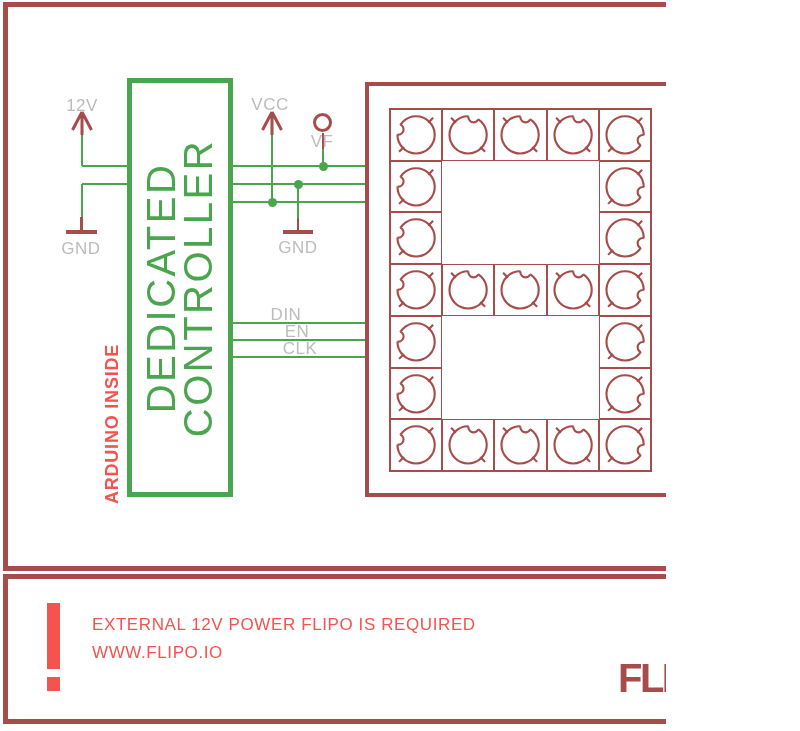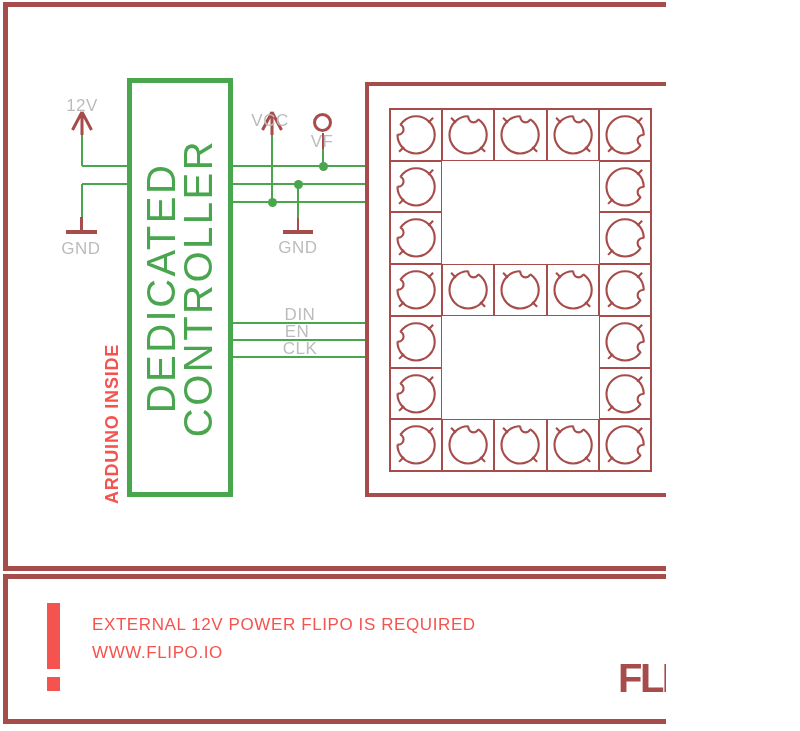--- a/index.html
+++ b/index.html
@@ -77,40 +77,40 @@
   <div class="side-label">ARDUINO INSIDE</div>
 
   <div class="wire" style="left:233px;top:165px;width:132px;height:2px;"></div>
   <div class="wire" style="left:233px;top:183px;width:132px;height:2px;"></div>
   <div class="wire" style="left:233px;top:201px;width:132px;height:2px;"></div>
 
   <svg class="arrow" style="left:259px;top:109px;" width="26" height="28" viewBox="0 0 26 28">
     <path d="M13 3 L13 26 M13 3 L3.5 21 M13 3 L22.5 21" stroke="#a64c4a" stroke-width="3" fill="none"></path>
   </svg>
   <div class="wire" style="left:271px;top:135px;width:2px;height:67px;"></div>
-  <div class="netlabel" style="left:270px;top:111px;">VCC</div>
+  <div class="netlabel" style="left:270px;top:95px;">VCC</div>
 
   <div class="vf-ring" style="left:313px;top:113px;"></div>
   <div class="rwire" style="left:321.5px;top:133px;width:2.5px;height:16px;"></div>
   <div class="wire" style="left:322px;top:149px;width:2px;height:17px;"></div>
   <div class="netlabel" style="left:322px;top:96px;margin-top:36px;">VF</div>
 
   <div class="wire" style="left:297px;top:184px;width:2px;height:34px;"></div>
   <div class="rwire" style="left:296.5px;top:218px;width:2.5px;height:13px;"></div>
   <div class="gnd-bar" style="left:283px;top:230px;width:30px;"></div>
   <div class="netlabel" style="left:298px;top:238px;">GND</div>
 
   <div class="junction" style="left:318.5px;top:161.5px;"></div>
   <div class="junction" style="left:293.5px;top:179.5px;"></div>
   <div class="junction" style="left:267.5px;top:197.5px;"></div>
 
   <div class="wire" style="left:233px;top:322px;width:132px;height:2px;"></div>
   <div class="wire" style="left:233px;top:339px;width:132px;height:2px;"></div>
   <div class="wire" style="left:233px;top:356px;width:132px;height:2px;"></div>
-  <div class="netlabel" style="left:300px;top:305px;">DIN</div>
+  <div class="netlabel" style="left:286px;top:305px;">DIN</div>
   <div class="netlabel" style="left:297px;top:322px;">EN</div>
   <div class="netlabel" style="left:300px;top:339px;">CLK</div>
 
   <div class="display-box"></div>
   <div class="dot-grid" id="dot-grid">
       <div class="dot-cell present">
         <svg viewBox="0 0 52 52">
            <defs>
             <clipPath id="dc0">
               <circle cx="26" cy="26" r="19.5"></circle>

